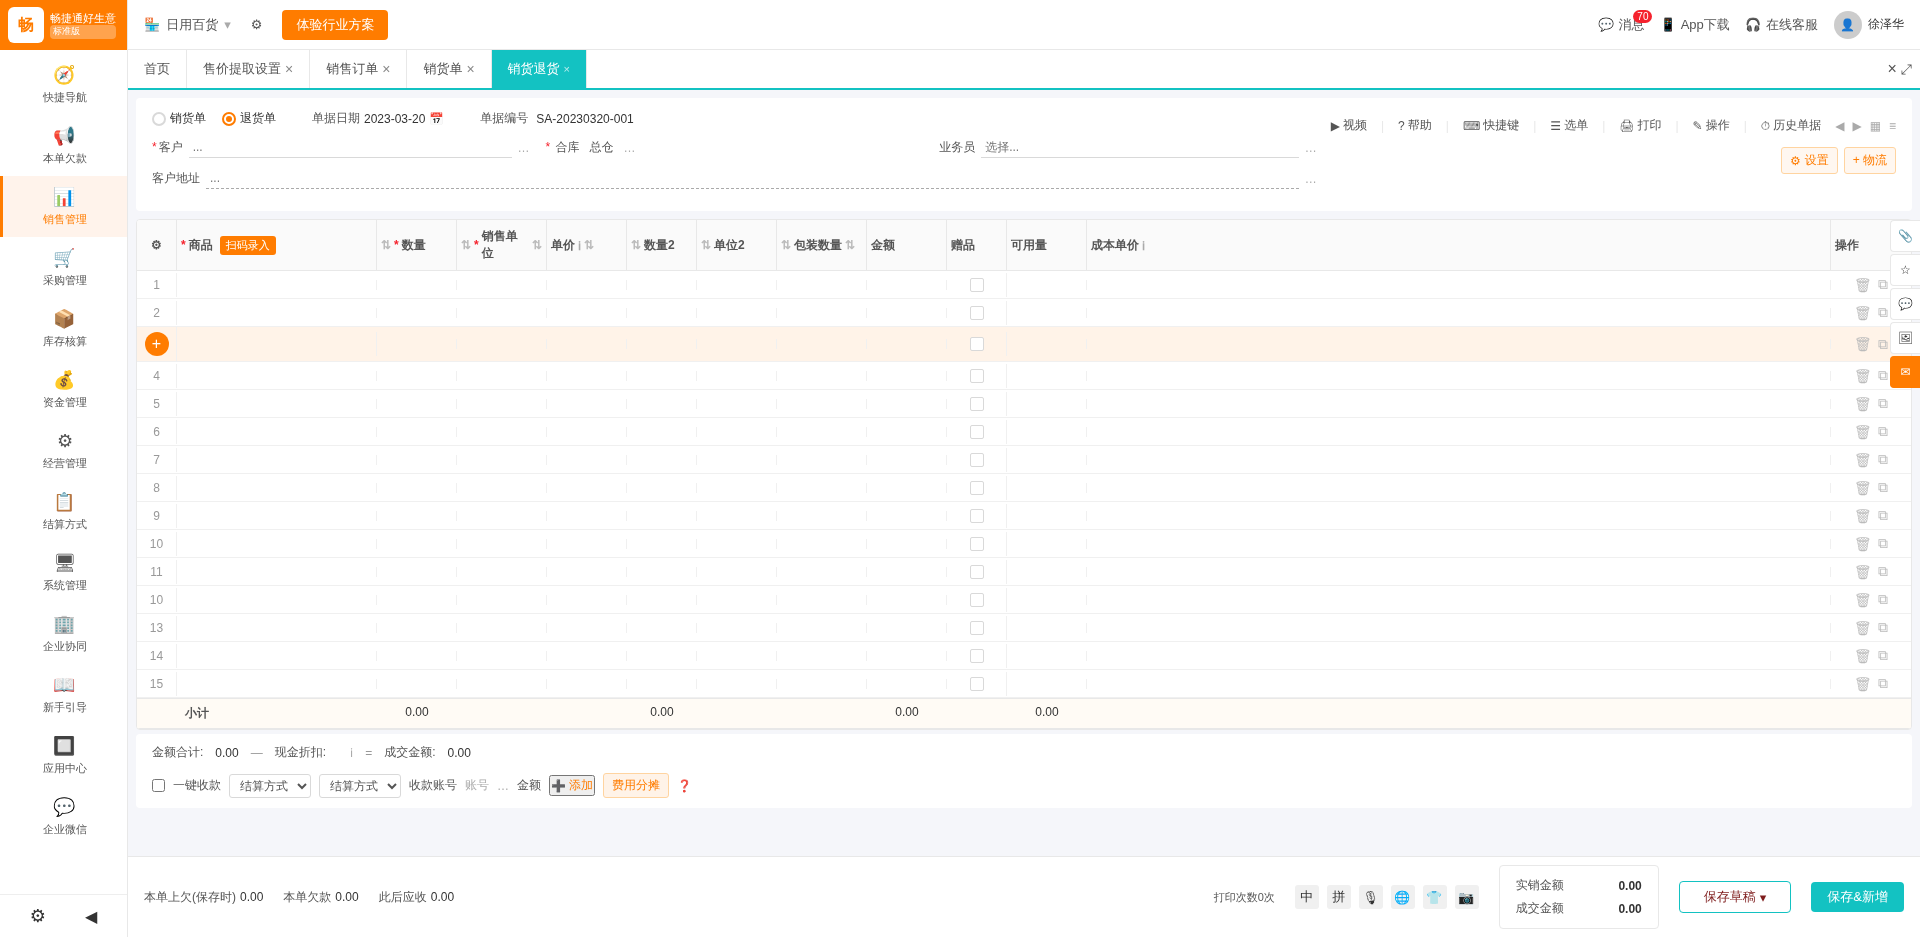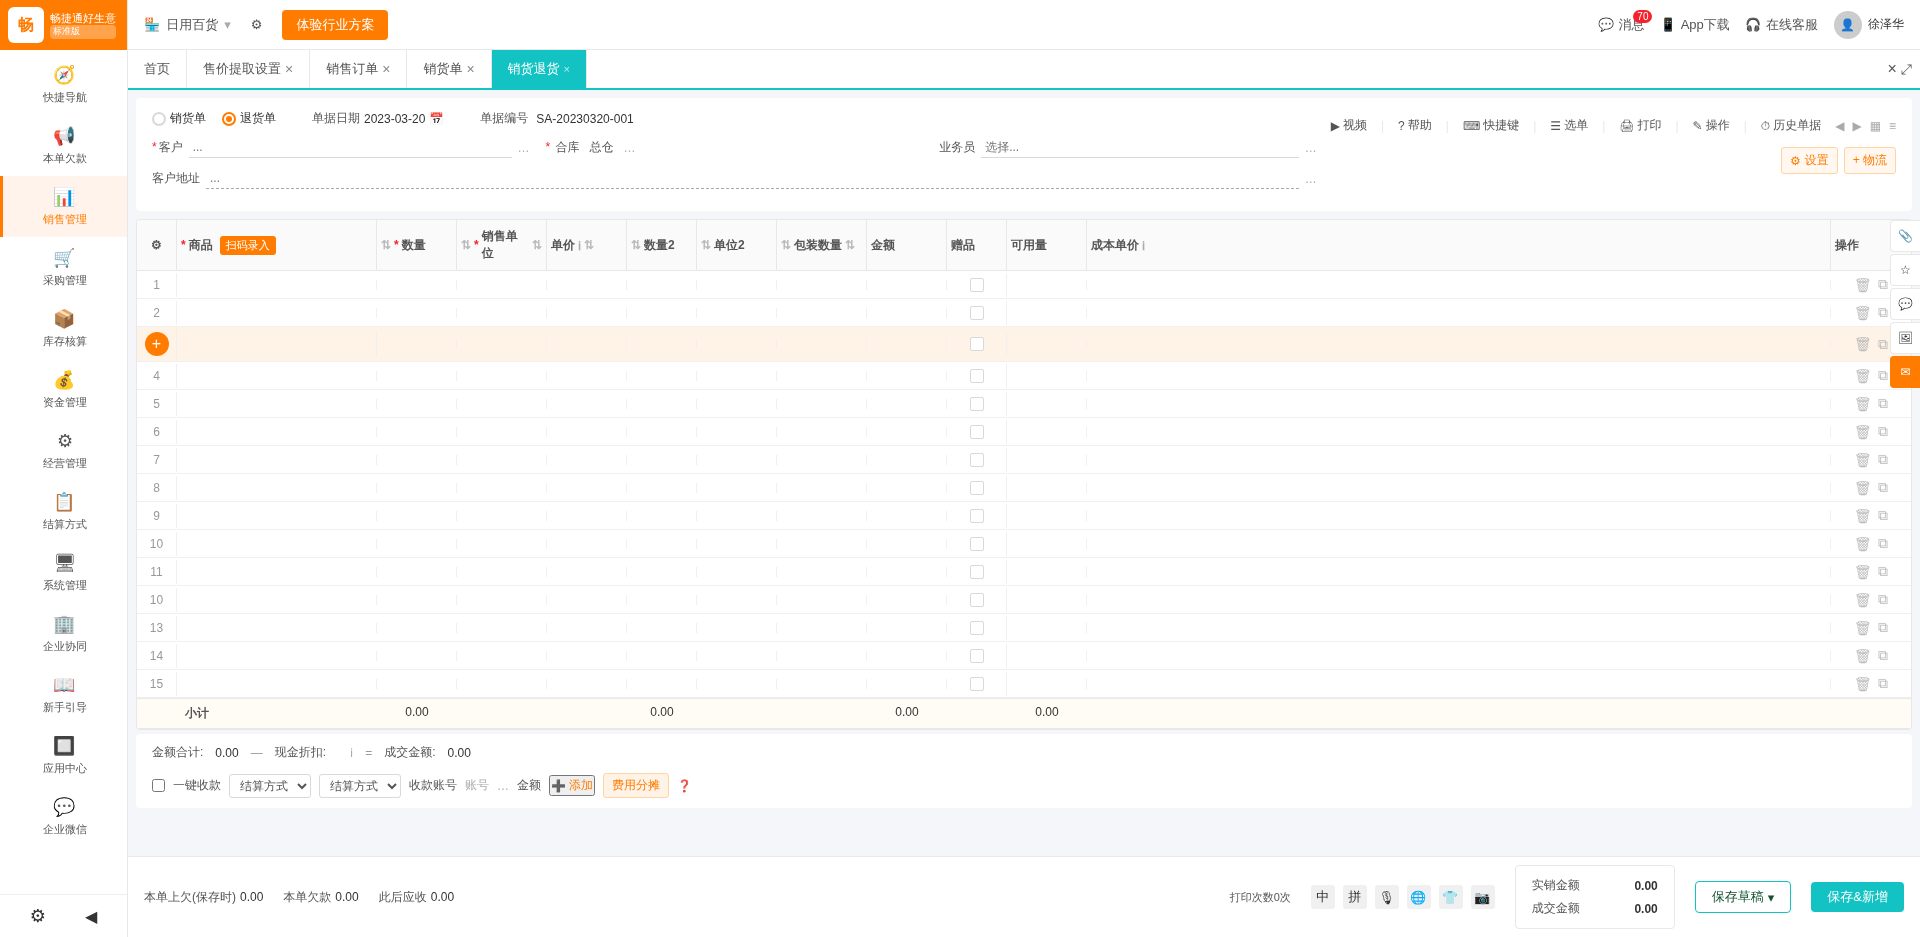--- a/index.html
+++ b/index.html
@@ -94,21 +94,21 @@
     .fee-tab-btn { background: #fff3e8; color: #ff7c00; border: 1px solid #ffd4a0; border-radius: 3px; padding: 3px 8px; font-size: 12px; cursor: pointer; }
     .help-icon { color: #aaa; font-size: 12px; cursor: pointer; }
 
     .bottom-bar { display: flex; align-items: center; padding: 8px 16px; background: #fff; border-top: 1px solid #e8e8e8; gap: 20px; }
     .bottom-stat { display: flex; align-items: center; gap: 4px; font-size: 12px; color: #555; }
     .bottom-stat-val { color: #333; }
     .bottom-spacer { flex: 1; }
     .print-info { font-size: 11px; color: #555; }
     .taskbar-icons { display: flex; align-items: center; gap: 8px; }
     .taskbar-icon { width: 24px; height: 24px; border-radius: 3px; background: #f0f0f0; display: flex; align-items: center; justify-content: center; font-size: 13px; cursor: pointer; }
-    .save-draft-btn { background: #fff; border: 1px solid #13c2c2; color: #14532d; border-radius: 4px; padding: 6px 16px; font-size: 13px; cursor: pointer; display: flex; align-items: center; gap: 4px; }
+    .save-draft-btn { background: #fff; border: 1px solid #13c2c2; color: #7f1d1d; border-radius: 4px; padding: 6px 24px; font-size: 13px; cursor: pointer; display: flex; align-items: center; gap: 4px; }
     .save-new-btn { background: #13c2c2; border: none; color: #fff; border-radius: 4px; padding: 6px 16px; font-size: 13px; cursor: pointer; }
     .summary-row { display: flex; justify-content: space-between; align-items: center; padding: 3px 0; font-size: 12px; gap: 20px; }
     .summary-label { color: #555; }
     .summary-val { color: #333; font-weight: 600; }
     .form-side { display: flex; flex-direction: column; gap: 6px; padding: 0 0 0 8px; }
     .icon-close-x::before { content: '×'; font-size: 14px; }
     .icon-search::before { content: '🔍'; }
   </style>
 </head>
 <body>

